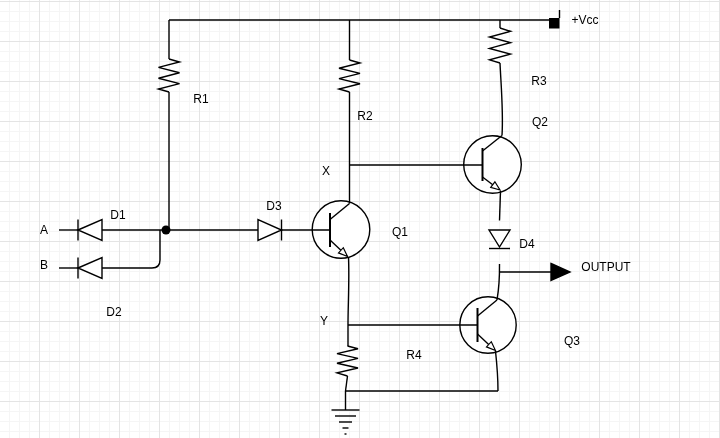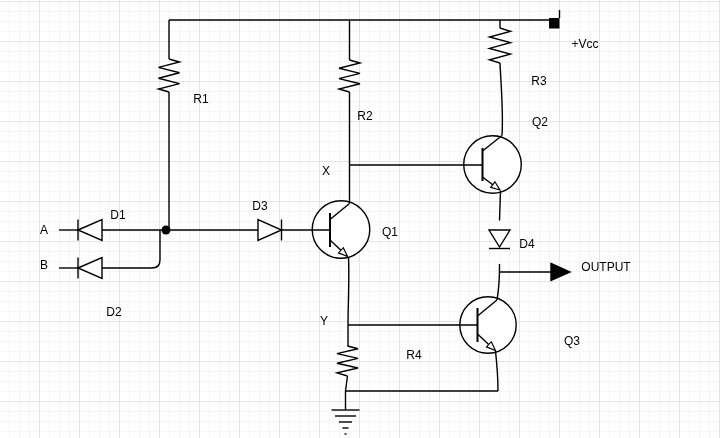--- a/index.html
+++ b/index.html
@@ -159,27 +159,27 @@
         <path d="M344.5,434 H346.5"></path>
       </g>
 
     </g>
   </svg>
 
   <div class="lbl" style="left:44px;top:230px">A</div>
   <div class="lbl" style="left:44px;top:265px">B</div>
   <div class="lbl" style="left:118px;top:215px">D1</div>
   <div class="lbl" style="left:114px;top:312px">D2</div>
-  <div class="lbl" style="left:260px;top:206px">D3</div>
+  <div class="lbl" style="left:274px;top:206px">D3</div>
   <div class="lbl" style="left:527px;top:244px">D4</div>
   <div class="lbl" style="left:201px;top:99px">R1</div>
   <div class="lbl" style="left:365px;top:116px">R2</div>
   <div class="lbl" style="left:539px;top:81px">R3</div>
   <div class="lbl" style="left:414px;top:355px">R4</div>
-  <div class="lbl" style="left:390px;top:232px">Q1</div>
+  <div class="lbl" style="left:400px;top:232px">Q1</div>
   <div class="lbl" style="left:540px;top:122px">Q2</div>
   <div class="lbl" style="left:572px;top:341px">Q3</div>
   <div class="lbl" style="left:326px;top:171px">X</div>
   <div class="lbl" style="left:324px;top:321px">Y</div>
-  <div class="lbl" style="left:585px;top:44px">+Vcc</div>
+  <div class="lbl" style="left:585px;top:20px">+Vcc</div>
   <div class="lbl" style="left:606px;top:267px">OUTPUT</div>
 
 </div>
 
 </body></html>

